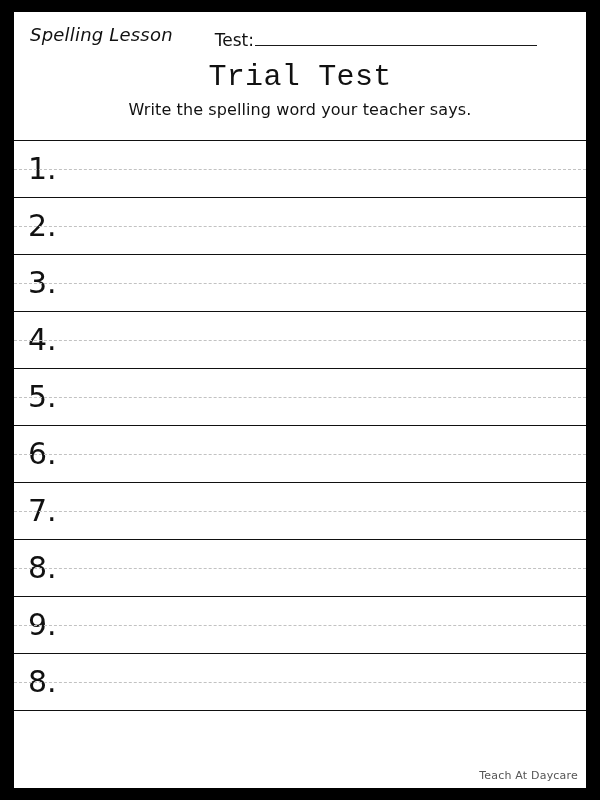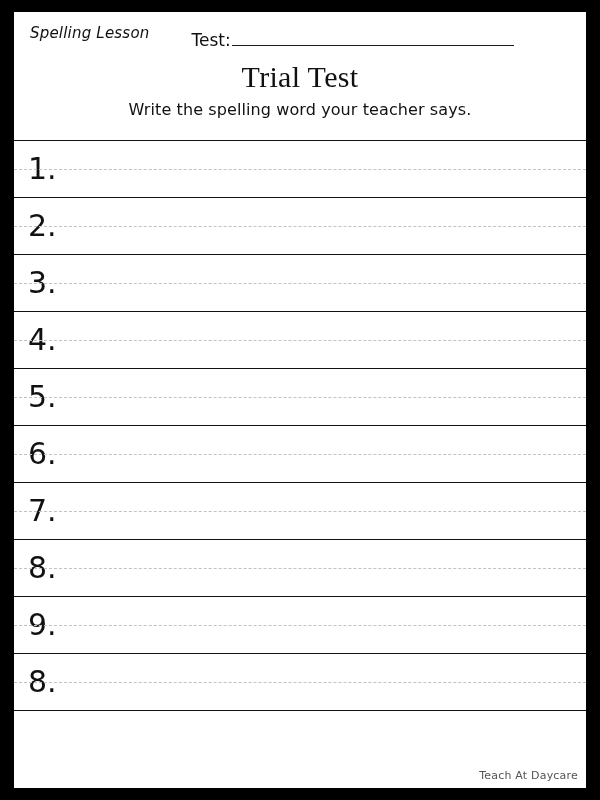--- a/index.html
+++ b/index.html
@@ -42,21 +42,21 @@
 
   .header-top {
     display: flex;
     align-items: flex-start;
     justify-content: flex-start;
   }
 
   .lesson-title {
     font-family: "DejaVu Sans", sans-serif;
     font-style: italic;
-    font-size: 15px;
+    font-size: 18px;
     color: #111111;
     letter-spacing: 0.2px;
     white-space: nowrap;
     margin-top: 4px;
   }
 
   .name-block {
     display: flex;
     align-items: baseline;
     margin-left: 42px;
@@ -75,21 +75,21 @@
     flex: 1;
     border-bottom: 1.6px solid #1a1a1a;
     height: 1px;
     margin-left: 1px;
     margin-bottom: 2px;
     max-width: 282px;
   }
 
   .main-title {
     text-align: center;
-    font-family: Liberation Serif, serif;
+    font-family: Liberation Mono, monospace;
     font-size: 30px;
     color: #111111;
     margin-top: 10px;
     letter-spacing: 0.3px;
   }
 
   .subtitle {
     text-align: center;
     font-family: "DejaVu Sans", sans-serif;
     font-size: 16px;

